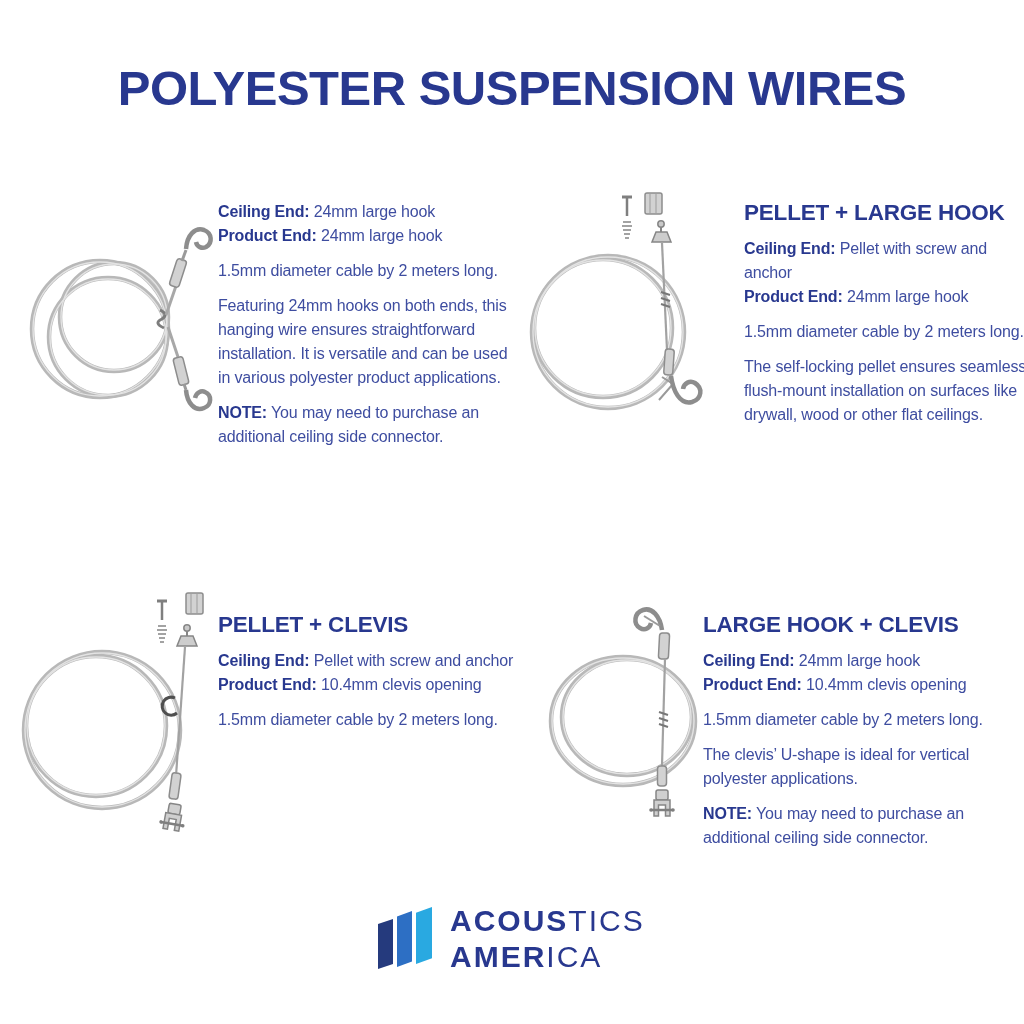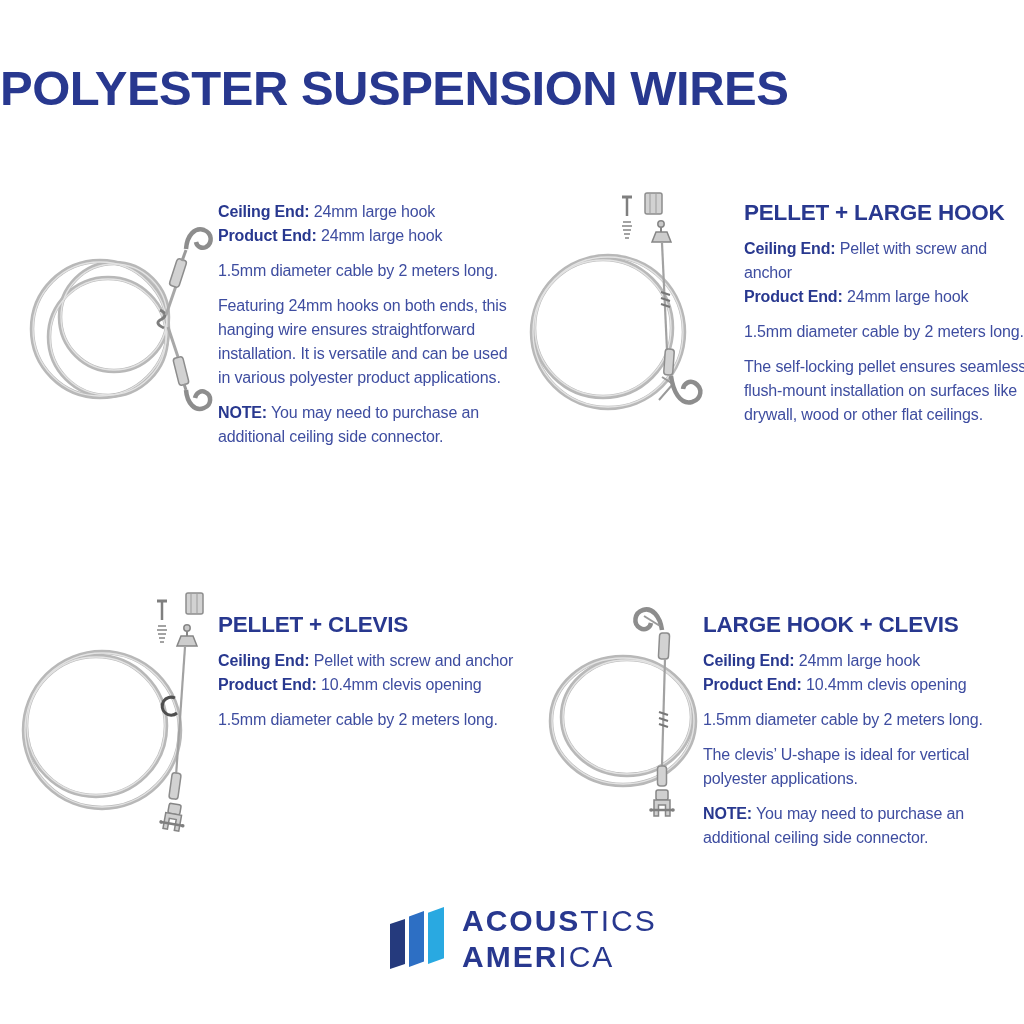--- a/index.html
+++ b/index.html
@@ -9,40 +9,40 @@
     --cable-hi:#e3e3e3;
     --metal:#8d8d8d;
     --metal-fill:#d2d2d2;
   }
   html,body{margin:0;padding:0;background:#fff;}
   .canvas{
     position:relative;width:1024px;height:1024px;background:#ffffff;
     font-family:"Liberation Sans", sans-serif;overflow:hidden;
   }
   .page-title{
-    position:absolute;top:60px;left:0;right:0;margin:0;text-align:left;
+    position:absolute;top:60px;left:0;right:0;margin:0;text-align:center;
     font-size:49px;font-weight:800;letter-spacing:-0.5px;color:var(--head);
   }
   .product{position:absolute;}
   .illus{position:absolute;}
   .illus svg{display:block;}
   .info{position:absolute;}
   .info h2{
     margin:0 0 11px 0;font-size:22.5px;font-weight:800;color:var(--head);
     letter-spacing:-0.2px;white-space:nowrap;
   }
   .spec,.cable,.desc,.note{
     margin:0;font-size:16px;line-height:1.5;color:var(--body);letter-spacing:-0.15px;
   }
   .specs{margin:0 0 11px 0;}
   .cable{margin:0 0 11px 0;}
   .desc{margin:0 0 11px 0;}
   .bl{font-weight:bold;color:var(--head);}
   
-  .logo{position:absolute;left:378px;top:903px;display:flex;align-items:flex-end;margin-left:12px;}
+  .logo{position:absolute;left:378px;top:903px;display:flex;align-items:flex-end;}
   .flags{display:flex;align-items:flex-end;height:66px;}
   .flag{clip-path:polygon(0 10%,100% 0,100% 90%,0 100%);}
   .flag.f1{width:15px;height:50px;margin-bottom:0;}
   .flag.f2{width:15px;height:56px;margin-left:4px;margin-bottom:2px;}
   .flag.f3{width:16px;height:57px;margin-left:4px;margin-bottom:5px;}
   .logo-text{margin-left:18px;line-height:1.2;font-size:30px;letter-spacing:2px;color:var(--head);margin-bottom:-6px;}
   .logo-text .b{font-weight:800;}
   .logo-text .l{font-weight:400;}
 </style>
 </head>

